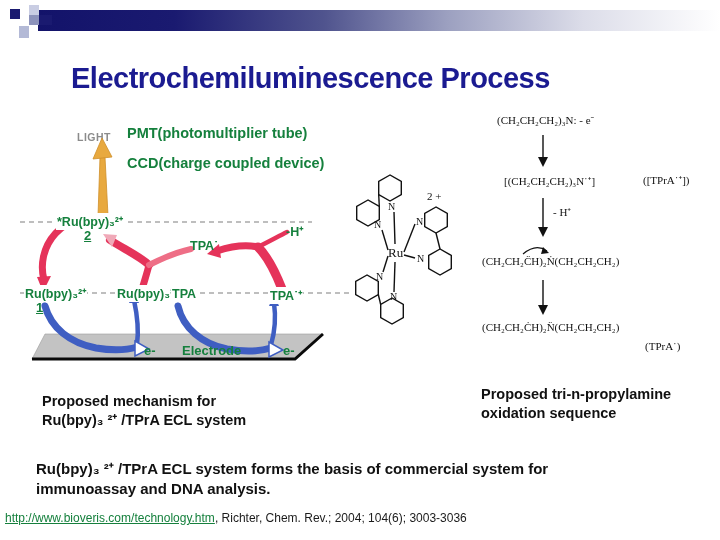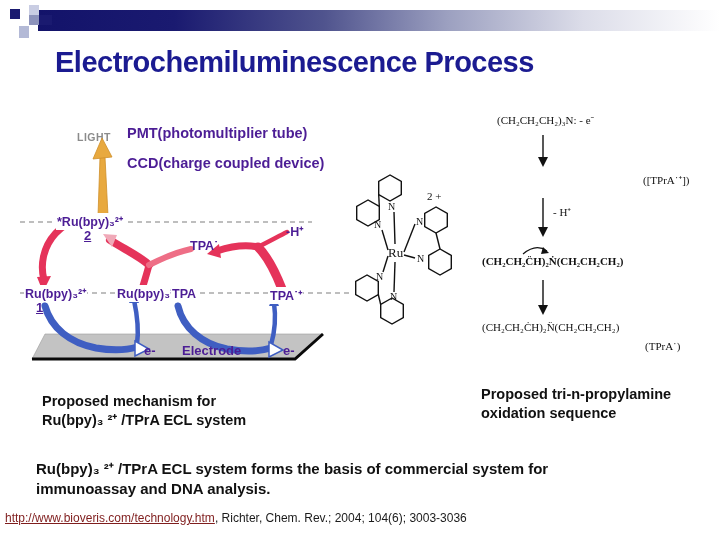--- a/index.html
+++ b/index.html
@@ -2,33 +2,33 @@
 <html><head>
 <meta charset="utf-8">
 <style>
   html,body{margin:0;padding:0;background:#fff;}
   .slide{position:relative;width:720px;height:540px;background:#ffffff;overflow:hidden;
          font-family:"Liberation Sans",sans-serif;color:#1a1a1a;}
   
   .gradbar{position:absolute;left:38px;top:10px;right:0;height:21px;
     background:linear-gradient(90deg,#13136a 0%,#1a1a70 20%,#50548e 42%,#9ca0c0 60%,#dcdde9 80%,#ffffff 100%);}
   .sq{position:absolute;}
-  .title{position:absolute;left:55px;top:46px;margin:0;font-size:29px;font-weight:bold;
+  .title{position:absolute;left:55px;top:46px;margin:16px;font-size:29px;font-weight:bold;
          color:#1b1b91;white-space:nowrap;letter-spacing:-0.5px;}
   
-  .lbl{position:absolute;font-weight:bold;font-size:12.5px;color:#4c1d95;white-space:nowrap;}
+  .lbl{position:absolute;font-weight:bold;font-size:12.5px;color:#15803d;white-space:nowrap;}
   .mask{background:#fff;padding:0 1px;}
   .u{text-decoration:underline;}
   .serif{position:absolute;font-family:"Liberation Serif",serif;font-size:11px;color:#111;white-space:nowrap;}
   .cap{position:absolute;font-weight:bold;font-size:14.5px;line-height:19px;color:#111;white-space:nowrap;}
   .cap span{display:block;}
   .summary{position:absolute;left:36px;top:459px;font-weight:bold;font-size:15px;line-height:19.5px;color:#111;}
   .summary span{display:block;white-space:nowrap;}
   .cite{position:absolute;left:5px;top:511px;font-size:12px;color:#1b1b1b;white-space:nowrap;}
-  .cite a{color:#7f1d1d;text-decoration:underline;}
+  .cite a{color:#15803d;text-decoration:underline;}
   svg{position:absolute;overflow:visible;}
   .svgtext{font-family:"Liberation Serif",serif;fill:#111;}
 </style>
 </head>
 <body>
 
 <div class="slide">
 
   <div class="gradbar"></div>
   <div class="sq" style="left:10px;top:9px;width:10px;height:10px;background:#1a1a70;"></div>
@@ -120,31 +120,32 @@
     <text class="svgtext" x="64" y="67" font-size="10">N</text>
     <text class="svgtext" x="65" y="104" font-size="10">N</text>
   </svg>
   <span class="serif" style="left:427px;top:190px;">2 +</span>
 
   <span class="serif" style="left:497px;top:112px;">(CH₂CH₂CH₂)₃N:  -  e⁻</span>
   <svg style="left:536px;top:135px;" width="14" height="32" viewBox="0 0 14 32">
     <line x1="7" y1="0" x2="7" y2="23" stroke="#111" stroke-width="1.4"></line>
     <polygon points="2,22 12,22 7,32" fill="#111"></polygon>
   </svg>
+  <span class="serif" style="left:504px;top:173px;">[(CH₂CH₂CH₂)₃N˙⁺]</span>
   <span class="serif" style="left:643px;top:172px;">([TPrA˙⁺])</span>
   <svg style="left:536px;top:198px;" width="14" height="40" viewBox="0 0 14 40">
     <line x1="7" y1="0" x2="7" y2="30" stroke="#111" stroke-width="1.4"></line>
     <polygon points="2,29 12,29 7,39" fill="#111"></polygon>
   </svg>
   <span class="serif" style="left:553px;top:204px;">- H⁺</span>
   <svg style="left:521px;top:243px;" width="30" height="12" viewBox="0 0 30 12">
     <path d="M2,11 Q15,0 26,8" fill="none" stroke="#111" stroke-width="1.1"></path>
     <polygon points="22,4 28,10 20,11" fill="#111"></polygon>
   </svg>
-  <span class="serif" style="left:482px;top:255px;font-weight:bold;">(CH₂CH₂C̈H)₂Ṅ(CH₂CH₂CH₂)</span>
+  <span class="serif" style="left:482px;top:255px;">(CH₂CH₂C̈H)₂Ṅ(CH₂CH₂CH₂)</span>
   <svg style="left:536px;top:280px;" width="14" height="36" viewBox="0 0 14 36">
     <line x1="7" y1="0" x2="7" y2="26" stroke="#111" stroke-width="1.4"></line>
     <polygon points="2,25 12,25 7,35" fill="#111"></polygon>
   </svg>
   <span class="serif" style="left:482px;top:321px;">(CH₂CH₂ĊH)₂N̈(CH₂CH₂CH₂)</span>
   <span class="serif" style="left:645px;top:320px;margin-top:20px;">(TPrA˙)</span>
 
   <div class="cap" style="left:42px;top:392px;">
     <span>Proposed mechanism for</span>
     <span>Ru(bpy)₃ ²⁺ /TPrA ECL system</span>

